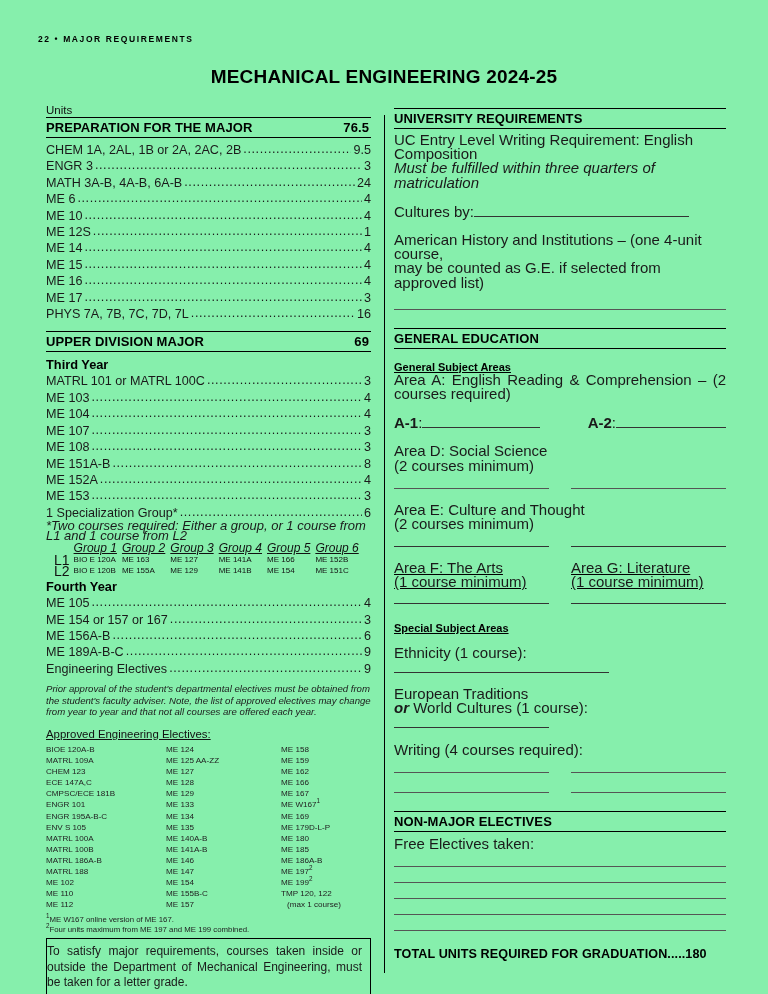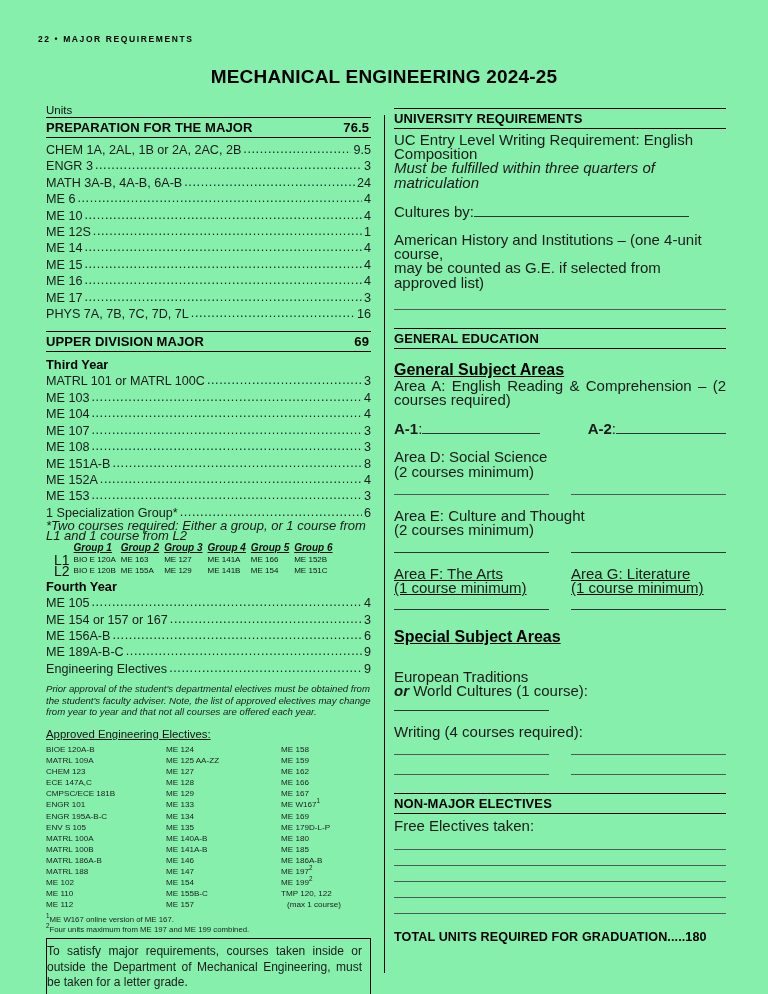--- a/index.html
+++ b/index.html
@@ -135,23 +135,23 @@
     margin-left: 6px;
     color: #111;
   }
   .grp-table td {
     padding: 0.5px 5px 0.5px 0;
     white-space: nowrap;
     line-height: 10.5px;
   }
   .grp-table .ghead {
     font-style: italic;
-    font-weight: bold;
+    font-weight: normal;
     text-decoration: underline;
-    font-size: 10px;
+    font-size: 12px;
     padding-bottom: 1px;
   }
   .grp-table .lbl {
     font-size: 14px;
     padding-right: 4px;
     padding-left: 2px;
   }
 
   
   .ital-para {
@@ -209,21 +209,21 @@
     color: #1a1a1a;
   }
   .rtext.just { text-align: justify; }
   .ital { font-style: italic; }
   .bold { font-weight: bold; }
   .gap12 { height: 12px; }
   .gap14 { height: 14px; }
   .gap18 { height: 18px; }
 
   .sub-head-ul {
-    font-size: 16px;
+    font-size: 11px;
     font-weight: bold;
     text-decoration: underline;
     color: #000;
   }
 
   .fill-line {
     display: inline-block;
     border-bottom: 1px solid #333;
     vertical-align: baseline;
     height: 12px;
@@ -590,20 +590,23 @@
     <div class="gap12"></div>
     <div class="rule-row">
       <div class="rule"></div>
       <div class="rule"></div>
     </div>
 
     <div class="gap18"></div>
     <div class="sub-head-ul">Special Subject Areas</div>
 
     <div class="gap12"></div>
+    <div class="rtext">
+      <span>Ethnicity (1 course):</span><span class="fill-line" style="width:215px"></span>
+    </div>
 
     <div class="gap12"></div>
     <div class="rtext">European Traditions</div>
     <div class="rtext">
       <span class="bold ital">or</span>
       <span>World Cultures (1 course):</span><span class="fill-line" style="width:155px"></span>
     </div>
 
     <div class="gap12"></div>
     <div class="rtext">Writing (4 courses required):</div>

